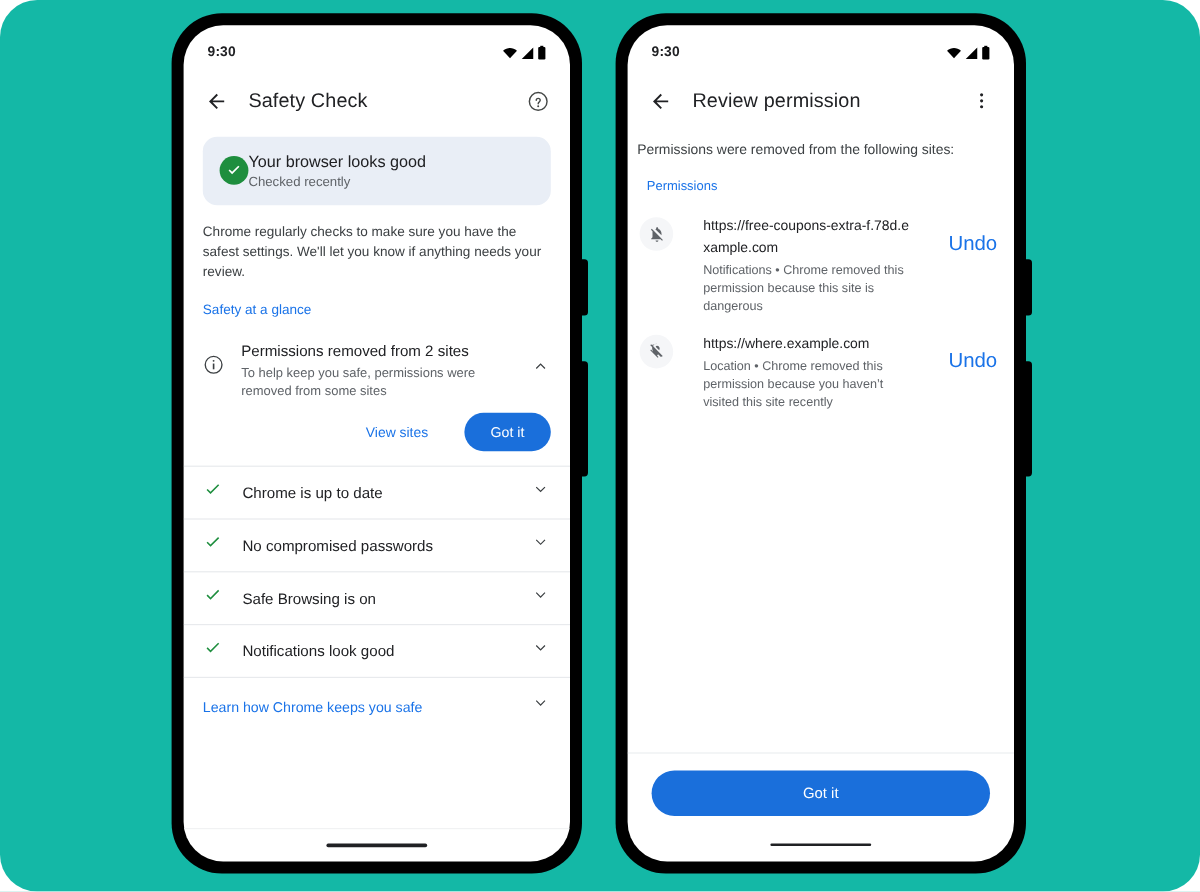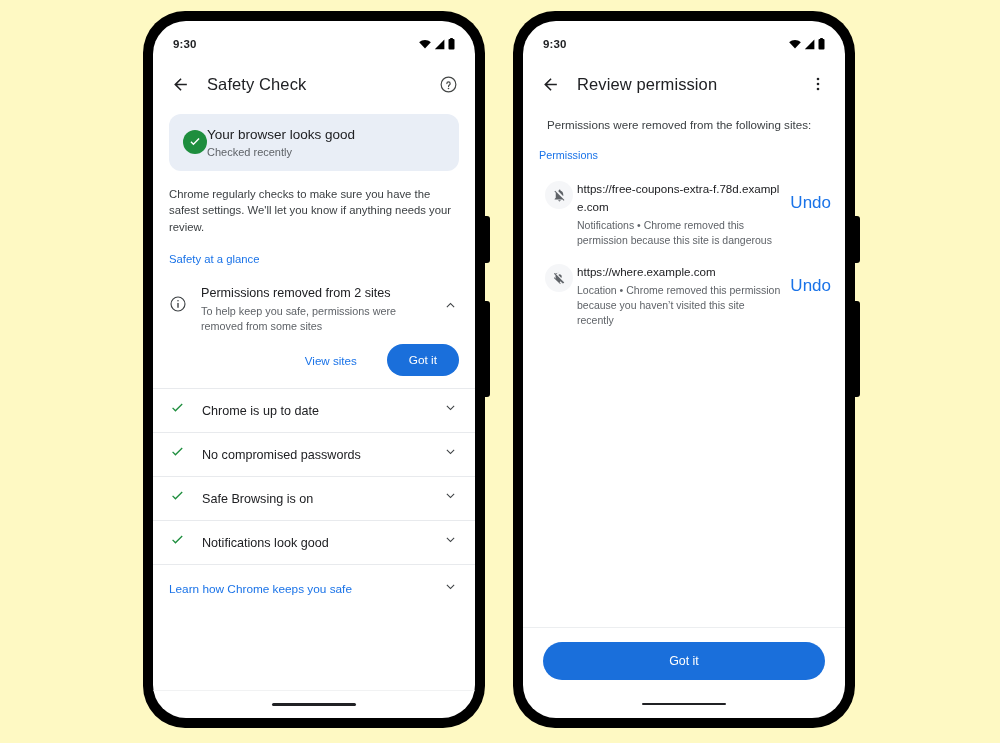--- a/index.html
+++ b/index.html
@@ -2,21 +2,21 @@
 <html><head>
 <meta charset="utf-8">
 <style>
   * { box-sizing: border-box; margin: 0; padding: 0; }
   html, body {
     width: 1000px; height: 743px;
     background: #ffffff;
     font-family: "Liberation Sans", sans-serif;
     overflow: hidden;
   }
-  .stage { position: relative; width: 1000px; height: 743px; background:#fef9c3; }
+  .stage { position: relative; width: 1000px; height: 743px; background:#14b8a6;border-radius:31px; }
 
   
   .phone {
     position: absolute;
     background: #000;
     border-radius: 42px;
   }
   .phone.left  { left: 143px; top: 11px;  width: 342px; height: 717px; }
   .phone.right { left: 513px; top: 11px;  width: 342px; height: 717px; }
 
@@ -187,37 +187,37 @@
     display: flex;
     align-items: center;
     padding: 0 16px;
     height: 48px;
   }
   .learn-row .lbl { flex: 1 1 auto; font-size: 11.8px; color: #1a73e8; font-weight: 500; }
   .learn-row .chev { flex: 0 0 16px; }
 
   
   .intro-text {
-    margin: 8px 16px 0 24px;
+    margin: 8px 16px 0 8px;
     font-size: 11.6px;
     color: #3c4043;
     line-height: 1.4;
   }
   .perm-heading {
     margin: 16px 16px 0 16px;
     font-size: 10.8px;
     color: #1a73e8;
     font-weight: 500;
   }
   .site-list { margin-top: 11px; }
   .site-row {
     display: flex;
     align-items: flex-start;
-    padding: 7px 14px 7px 22px;
-    gap: 4px;
+    padding: 7px 14px 7px 10px;
+    gap: 25px;
   }
   .site-ico {
     flex: 0 0 28px;
     width: 28px; height: 28px;
     border-radius: 50%;
     background: #f5f6f8;
     display: flex; align-items: center; justify-content: center;
     margin-top: 2px;
   }
   .site-txt { flex: 1 1 auto; min-width: 0; }

